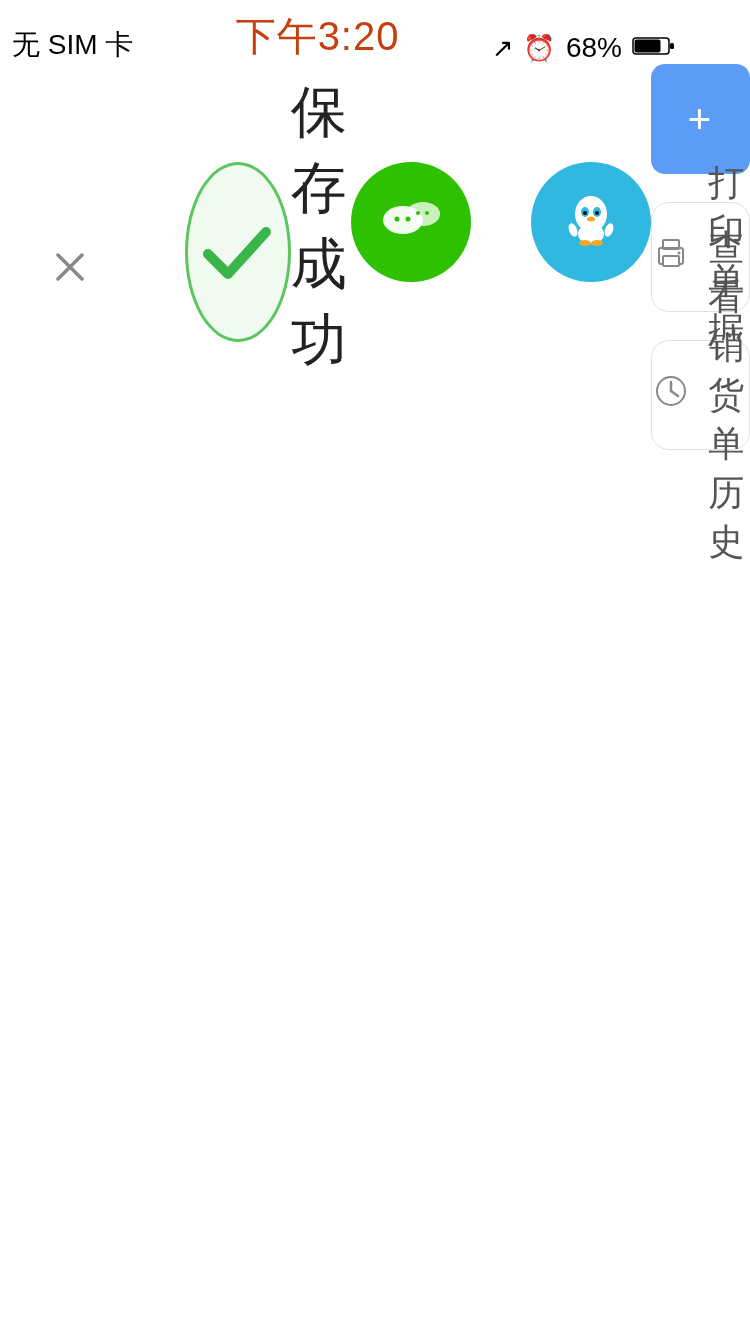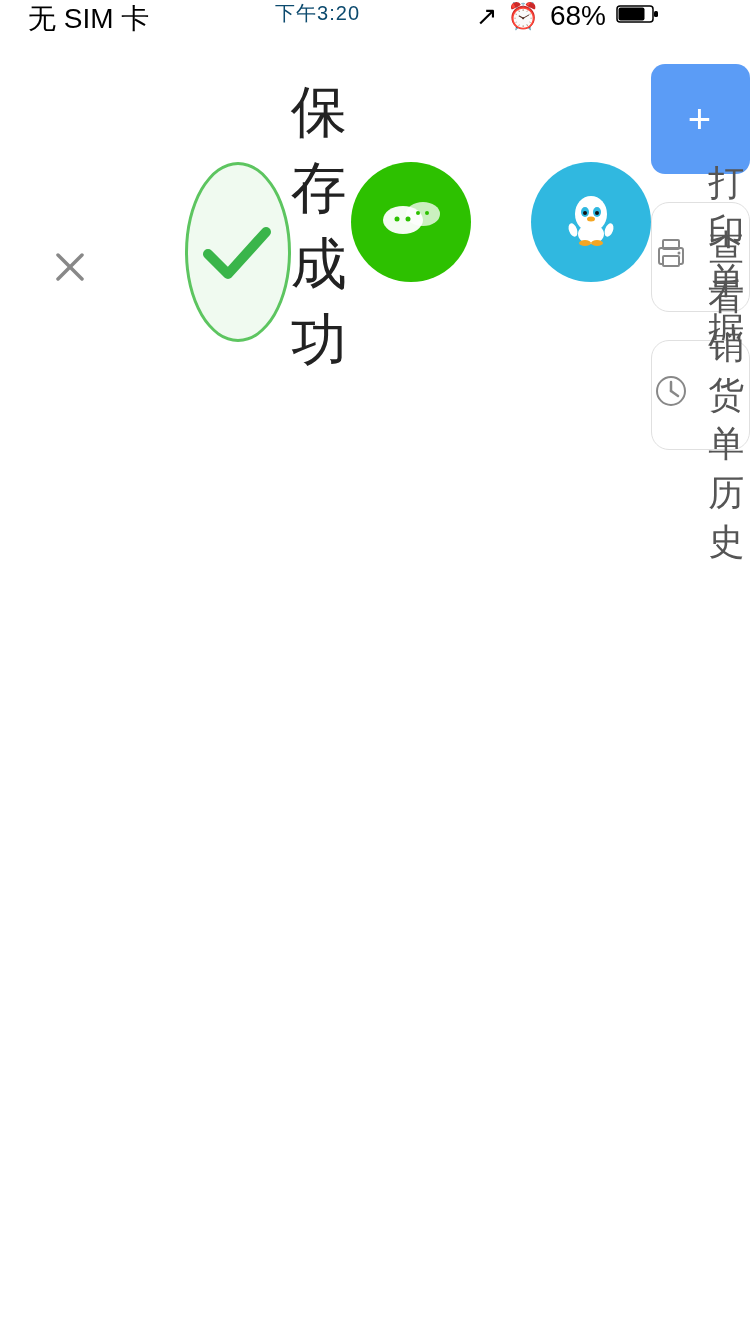--- a/index.html
+++ b/index.html
@@ -12,36 +12,36 @@
       font-family: -apple-system, "PingFang SC", "Helvetica Neue", sans-serif;
       overflow: hidden;
     }
 
     
     .status-bar {
       width: 686px;
       height: 64px;
       background: #ffffff;
       display: flex;
-      align-items: flex-start;
+      align-items: flex-end;
       justify-content: space-between;
-      padding: 0 28px;
+      padding: 0 12px;
     }
     .status-left {
       display: flex;
       align-items: center;
       gap: 10px;
       font-size: 28px;
       color: #000;
       font-weight: 500;
     }
     .status-center {
-      font-size: 20px;
+      font-size: 40px;
       font-weight: 400;
-      color: #0c4a6e;
+      color: #c2410c;
       letter-spacing: 1px;
     }
     .status-right {
       display: flex;
       align-items: center;
       gap: 10px;
       font-size: 28px;
       color: #000;
     }
 

